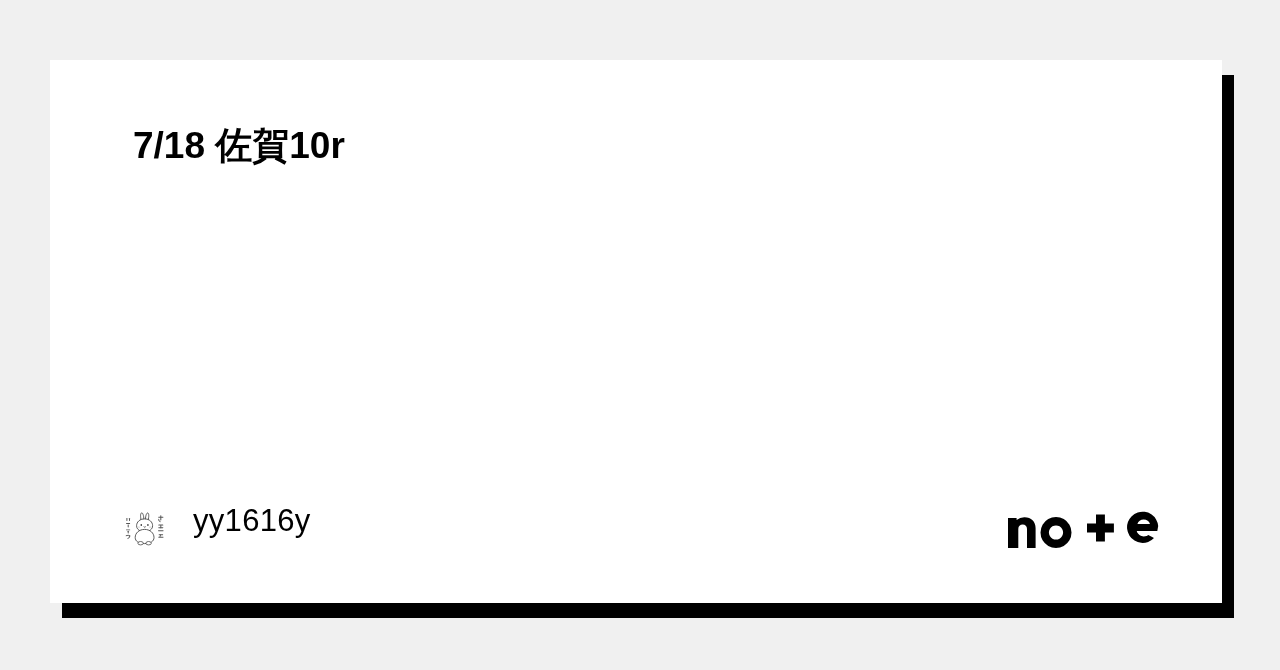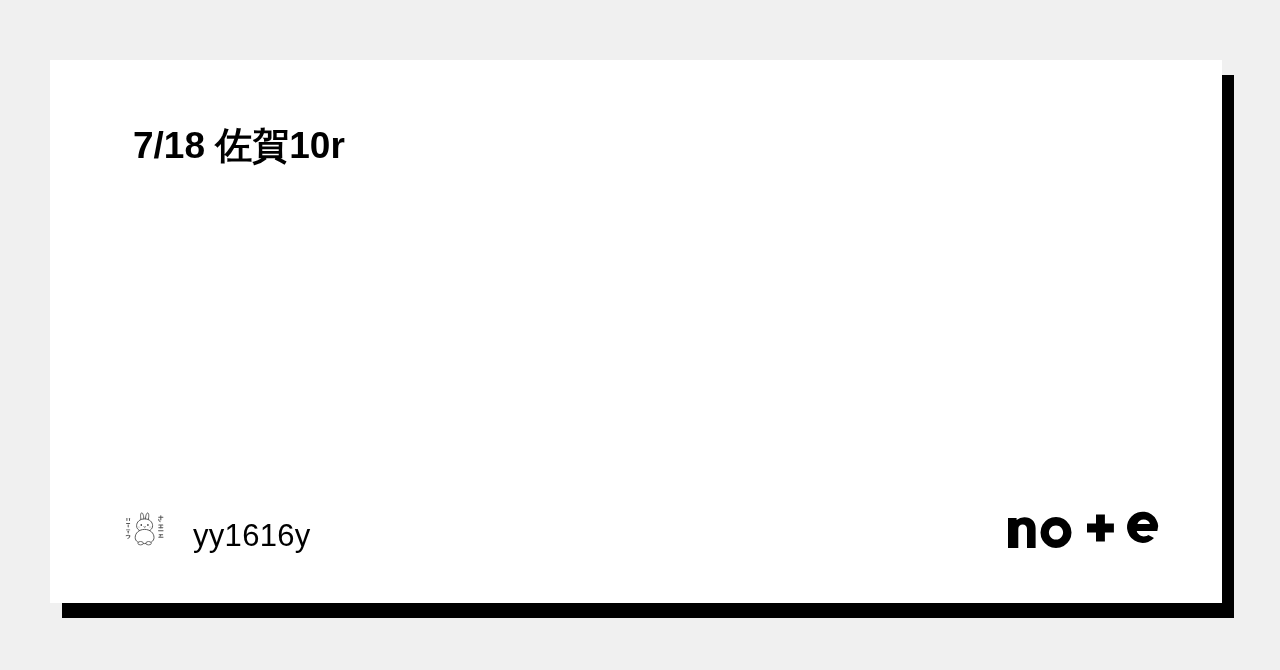--- a/index.html
+++ b/index.html
@@ -65,21 +65,21 @@
     width: 100%;
     height: 150px;
     display: flex;
     align-items: center;
     justify-content: space-between;
     box-sizing: border-box;
     padding: 0 52px 0 72px;
   }
   #author-block {
     display: flex;
-    align-items: flex-end;
+    align-items: flex-start;
   }
   #avatar {
     width: 46px;
     height: 46px;
     border-radius: 50%;
     overflow: hidden;
     background: #ffffff;
     flex: 0 0 auto;
     display: block;
   }

